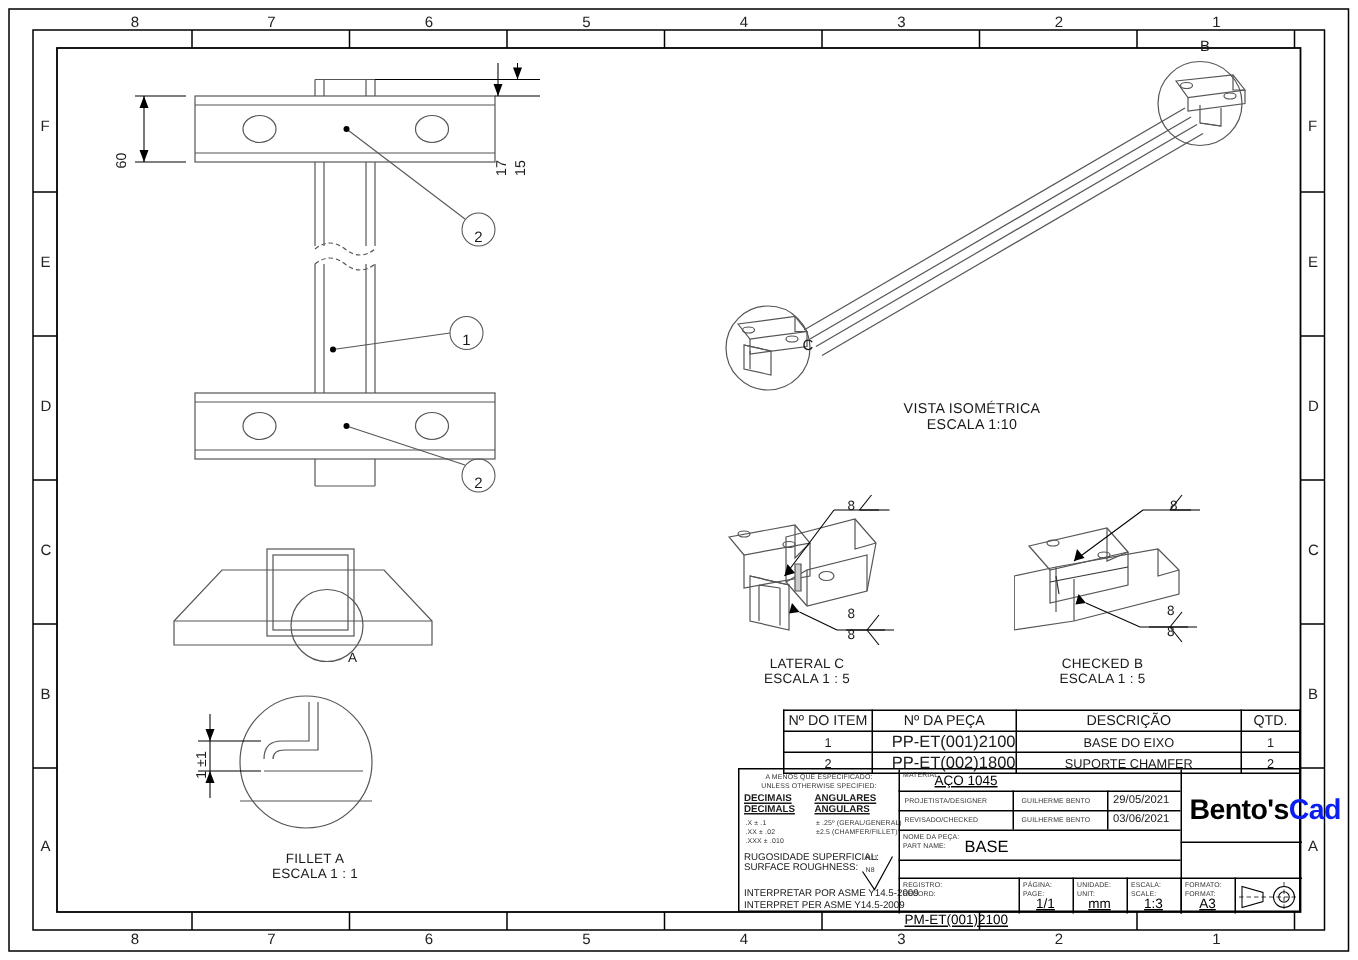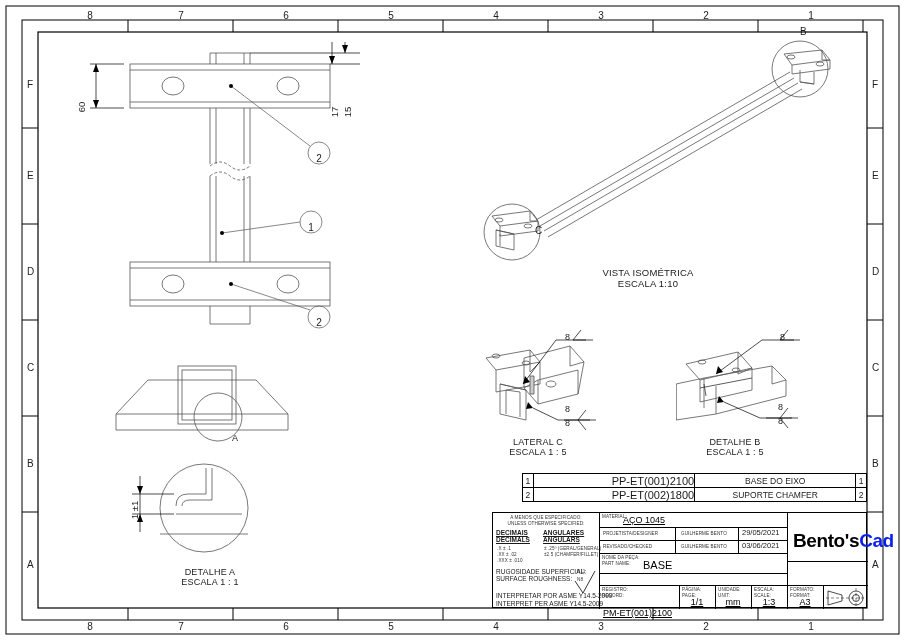--- a/index.html
+++ b/index.html
@@ -207,21 +207,21 @@
     </g>
     <g stroke="#000" stroke-width="0.7" fill="none">
       <line x1="14" y1="32" x2="56" y2="32"></line>
       <line x1="14" y1="52" x2="56" y2="52"></line>
       <line x1="22" y1="14" x2="22" y2="70"></line>
     </g>
     <polygon points="22,32 19,24 25,24" fill="#000"></polygon>
     <polygon points="22,52 19,60 25,60" fill="#000"></polygon>
   </svg>
   <div class="t dim vert" style="left:130px;top:510px;transform:rotate(-90deg) translateX(-50%);">1 ±1</div>
-  <div class="t cap ctr" style="left:210px;top:568px">DETALHE A</div>
+  <div class="t cap ctr" style="left:210px;top:568px">FILLET A</div>
   <div class="t cap ctr" style="left:210px;top:578px">ESCALA 1 : 1</div>
 
   <svg class="abs" style="left:470px;top:24px" width="390" height="240">
     <g stroke="#555" stroke-width="0.8" fill="none">
 
       <line x1="66" y1="196" x2="320" y2="48"></line>
       <line x1="70" y1="202" x2="324" y2="54"></line>
       <line x1="74" y1="207" x2="328" y2="59"></line>
       <line x1="78" y1="213" x2="332" y2="65"></line>
 
@@ -317,25 +317,31 @@
       <line x1="104" y1="96" x2="112" y2="86"></line>
       <line x1="104" y1="96" x2="112" y2="106"></line>
       <line x1="90" y1="96" x2="122" y2="96"></line>
     </g>
     <polygon points="40,52 42,44 47,50" fill="#000"></polygon>
     <polygon points="48,80 43,74 41,81" fill="#000"></polygon>
   </svg>
   <div class="t" style="left:780px;top:333px;font-size:9px">8</div>
   <div class="t" style="left:778px;top:403px;font-size:9px">8</div>
   <div class="t" style="left:778px;top:417px;font-size:9px">8</div>
-  <div class="t cap ctr" style="left:735px;top:438px">DETALHE B</div>
+  <div class="t cap ctr" style="left:735px;top:438px">CHECKED B</div>
   <div class="t cap ctr" style="left:735px;top:448px">ESCALA 1 : 5</div>
 
   <table class="bom" style="left:522px;top:473px;width:345px">
     <tbody>
+        <tr>
+      <th class="hdr" style="width:58px">Nº DO ITEM</th>
+      <th class="hdr" style="width:95px">Nº DA PEÇA</th>
+      <th class="hdr">DESCRIÇÃO</th>
+      <th class="hdr" style="width:38px">QTD.</th>
+    </tr>
     <tr>
       <td class="body">1</td>
       <td class="pn">PP-ET(001)2100</td>
       <td class="body">BASE DO EIXO</td>
       <td class="body">1</td>
     </tr>
     <tr>
       <td class="body">2</td>
       <td class="pn">PP-ET(002)1800</td>
       <td class="body">SUPORTE CHAMFER</td>

